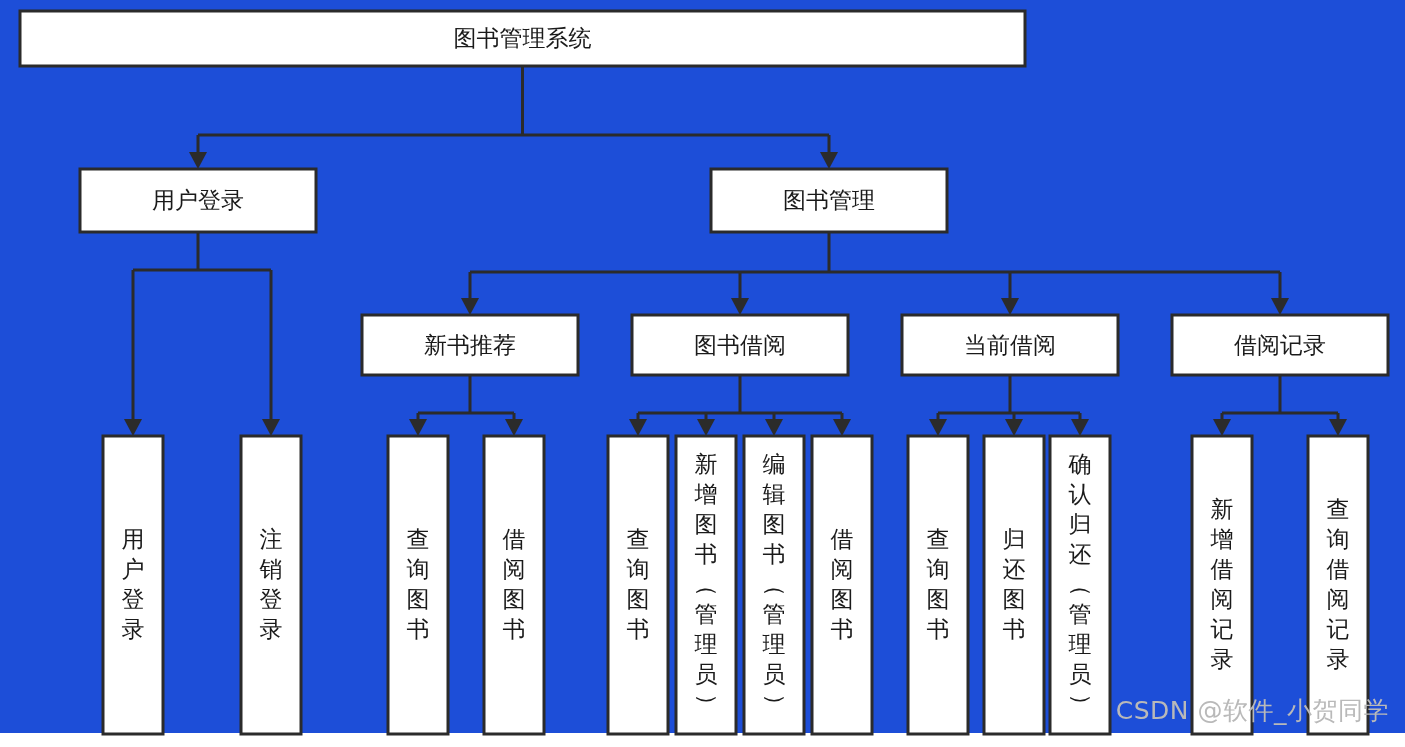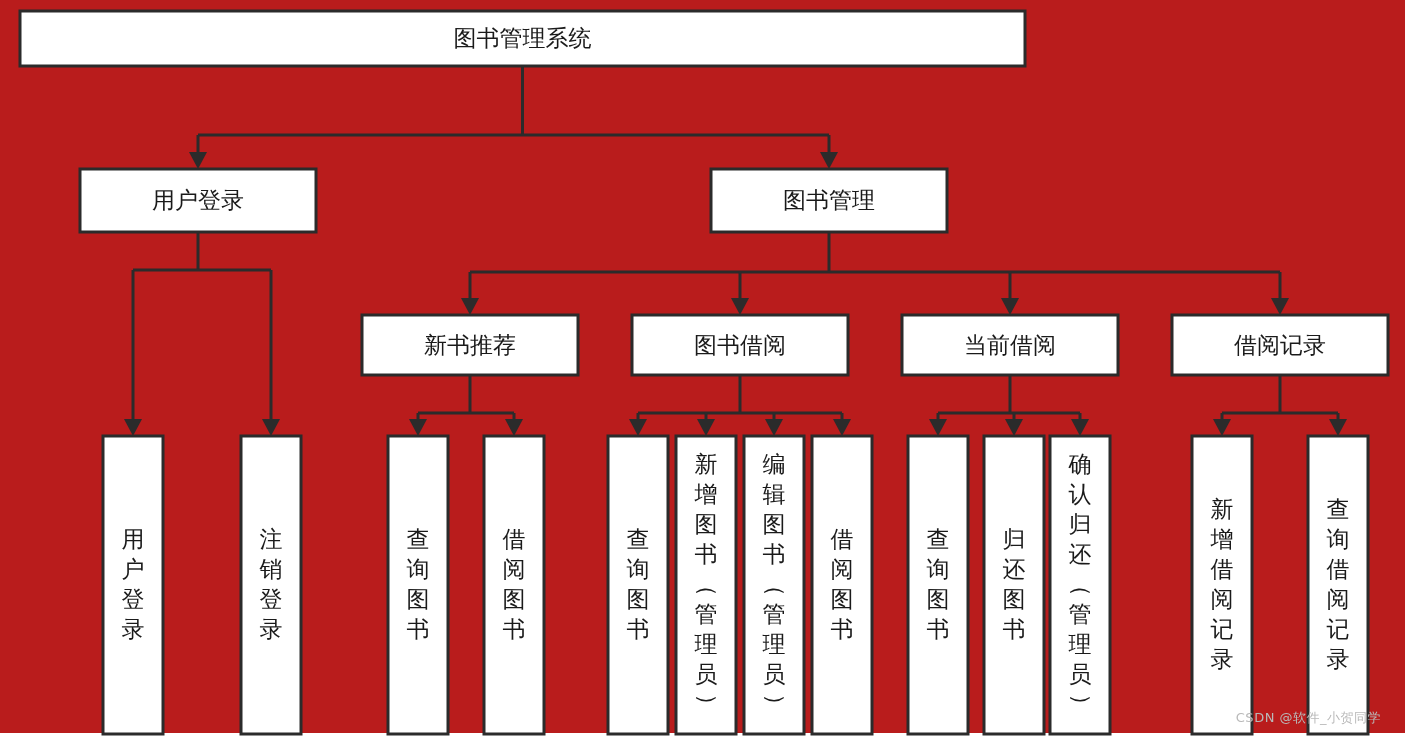--- a/index.html
+++ b/index.html
@@ -11,21 +11,21 @@
   body {
     width: 1405px;
     height: 747px;
     font-family: "DejaVu Sans", "Liberation Sans", sans-serif;
     overflow: hidden;
   }
   #diagram-root {
     position: relative;
     width: 1405px;
     height: 733px;
-    background: #b91c1c;
+    background: #1d4ed8;
   }
   svg#tree-svg {
     position: absolute;
     top: 0;
     left: 0;
     width: 1405px;
     height: 747px;
   }
   .node-box {
     fill: #ffffff;
@@ -51,24 +51,24 @@
   }
   .leaf-label-char {
     fill: #1a1a1a;
     font-family: "DejaVu Sans", "Liberation Sans", sans-serif;
     font-size: 23px;
     text-anchor: middle;
     dominant-baseline: middle;
   }
   .watermark {
     position: absolute;
-    right: 24px;
+    right: 16px;
     bottom: 6px;
     font-family: "DejaVu Sans", "Liberation Sans", sans-serif;
-    font-size: 13px;
+    font-size: 25px;
     color: #b9b9b9;
     letter-spacing: 0.5px;
     white-space: nowrap;
     user-select: none;
   }
 </style>
 </head>
 <body>
 
 <div id="diagram-root">

